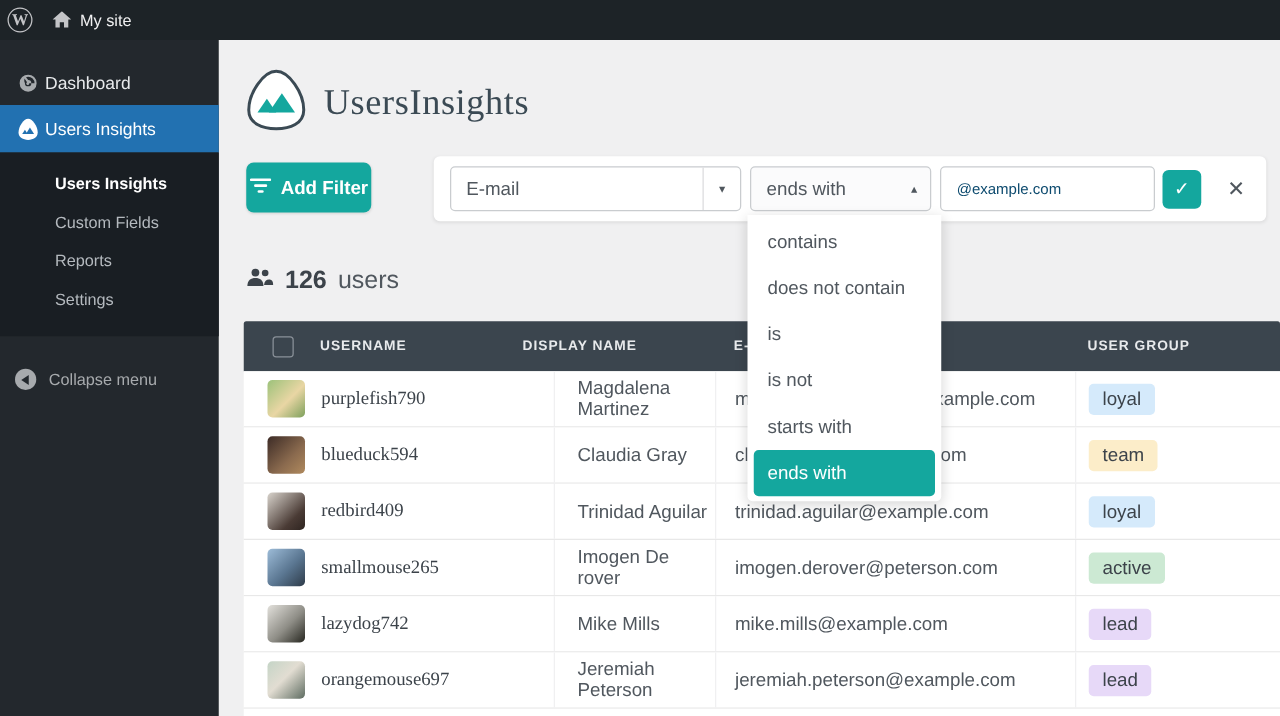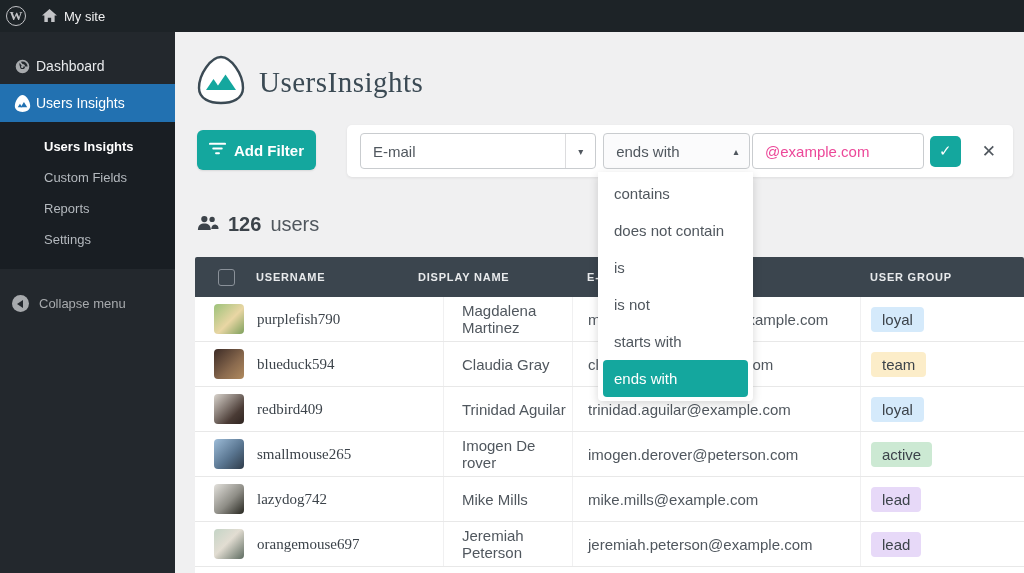--- a/index.html
+++ b/index.html
@@ -35,39 +35,39 @@
                           border-right:6px solid #23282d; margin-right:1px; }
 
   
   .main { position:absolute; top:32px; left:175px; width:849px; height:541px; background:#f0f0f1; }
 
   
   .brand { position:absolute; top:22px; left:20px; display:flex; align-items:center; gap:12px; }
   .brand-text { font-family:Liberation Serif, serif; font-size:29px; color:#3b4a54; letter-spacing:0.5px; }
 
   
-  .add-filter { position:absolute; top:98px; left:22px; width:119px; height:40px; background:#14a79e;
+  .add-filter { position:absolute; top:98px; left:22px; width:100px; height:40px; background:#14a79e;
                 border:none; border-radius:6px; color:#fff; font-size:15px; font-weight:bold;
                 display:flex; align-items:center; justify-content:center; gap:8px; cursor:pointer;
                 font-family:"Liberation Sans", sans-serif; box-shadow:0 1px 2px rgba(0,0,0,.1); }
 
   
   .filter-box { position:absolute; top:93px; left:172px; width:666px; height:52px; background:#fff;
                 border-radius:5px; box-shadow:0 1px 3px rgba(0,0,0,.08); display:flex;
                 align-items:center; padding:0 13px; z-index:20; }
   .select { height:36px; border:1px solid #c9cccf; border-radius:4px; background:#fff;
             display:flex; align-items:center; font-size:15px; color:#50575e; cursor:pointer; }
   .select .sel-val { flex:1; padding:0 12px; white-space:nowrap; overflow:hidden; }
   .field-select { width:238px; }
   .field-select .arrow-zone { width:30px; height:100%; border-left:1px solid #dcdcde;
                               display:flex; align-items:center; justify-content:center; color:#50575e; font-size:10px; }
   .op-select { width:148px; margin-left:7px; background:#fbfbfc; }
   .op-select .arrow-zone { width:26px; display:flex; align-items:center; justify-content:center; color:#50575e; font-size:10px; }
-  .value-input { width:172px; height:36px; margin-left:2px; border:1px solid #c9cccf; border-radius:4px;
-                 padding:0 12px; font-size:15px; color:#ec4899; font-family:"Liberation Sans", sans-serif; }
+  .value-input { width:172px; height:36px; margin-left:7px; border:1px solid #c9cccf; border-radius:4px;
+                 padding:0 12px; font-size:12px; color:#0c4a6e; font-family:"Liberation Sans", sans-serif; }
   .apply-btn { width:31px; height:31px; margin-left:6px; background:#14a79e; border:none; border-radius:5px;
                color:#fff; font-size:15px; display:flex; align-items:center; justify-content:center; cursor:pointer; }
   .remove-btn { margin-left:17px; background:none; border:none; color:#50575e; font-size:17px; cursor:pointer;
                 line-height:1; padding:2px 4px; }
 
   
   .dropdown { position:absolute; top:140px; left:423px; width:155px; background:#fff; border-radius:0 0 4px 4px;
               box-shadow:0 3px 10px rgba(0,0,0,.16); z-index:40; padding:3px 0 4px 0; }
   .dd-option { height:37px; display:flex; align-items:center; padding:0 16px; font-size:15px;
                color:#50575e; cursor:pointer; }

